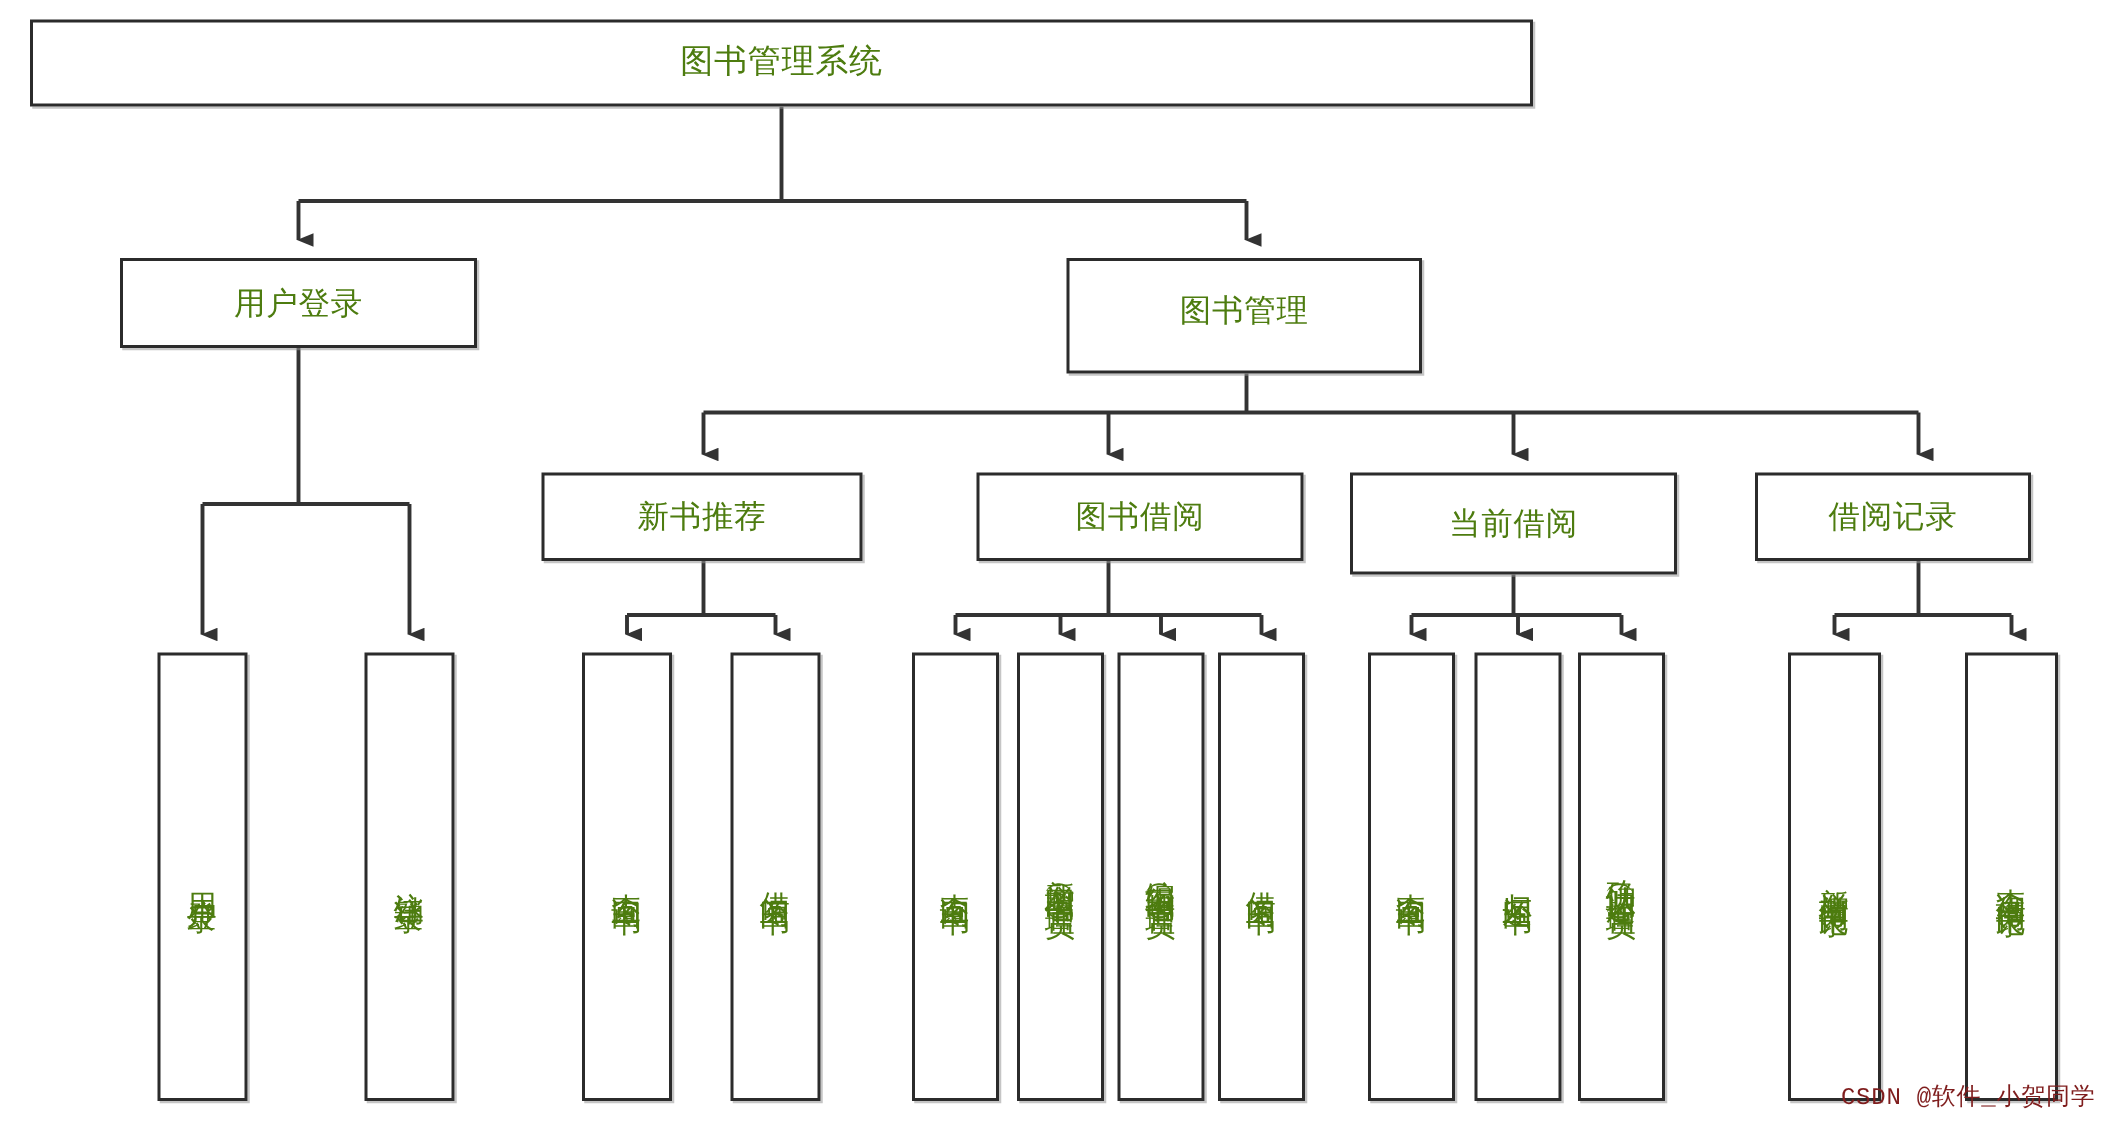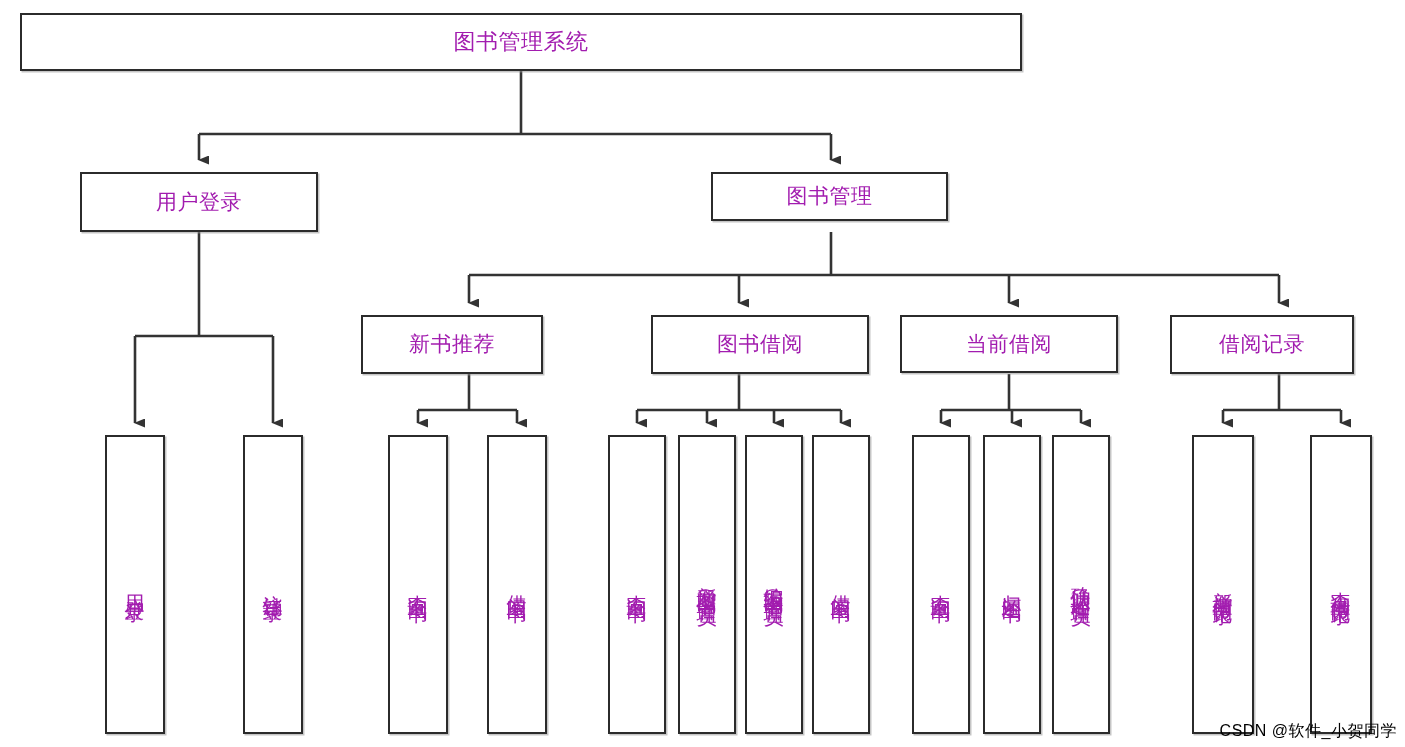--- a/index.html
+++ b/index.html
@@ -31,21 +31,21 @@
     position: absolute;
     box-sizing: border-box;
     background: #ffffff;
     border: 2px solid #2b2b2b;
     display: flex;
     align-items: center;
     justify-content: center;
     box-shadow: 1.5px 1.5px 0 0 rgba(150,150,150,0.55);
   }
   .node-label {
-    color: #a21caf;
+    color: #4d7c0f;
     line-height: 1.18;
     white-space: nowrap;
   }
   .node.horizontal .node-label {
     font-size: 21px;
     letter-spacing: 0.5px;
   }
   .node.root .node-label {
     font-size: 22px;
   }
@@ -59,24 +59,24 @@
     font-size: 20px;
     letter-spacing: 3px;
     line-height: 1;
     white-space: nowrap;
   }
   #watermark {
     position: absolute;
     right: 8px;
     bottom: 5px;
     font-size: 16px;
-    color: #000000;
+    color: #7f1d1d;
     letter-spacing: 0.5px;
     white-space: nowrap;
-    font-family: Liberation Sans, sans-serif;
+    font-family: Liberation Mono, monospace;
   }
 </style>
 </head>
 <body>
 
 <div id="diagram-root">
 
   <svg id="edge-layer" viewBox="0 0 1405 747" width="1405" height="747" xmlns="http://www.w3.org/2000/svg">
     <defs>
       <marker id="arrowhead" markerWidth="9" markerHeight="11" refX="4.5" refY="10" orient="auto" markerUnits="userSpaceOnUse">
@@ -128,32 +128,32 @@
   </svg>
 
   <div class="node root horizontal" id="node-root" style="left: 20px; top: 13px; width: 1002px; height: 58px;">
     <span class="node-label">图书管理系统</span>
   </div>
 
   <div id="level2-container">
       <div class="node horizontal" style="left: 80px; top: 172px; width: 238px; height: 60px;">
         <span class="node-label">用户登录</span>
       </div>
-      <div class="node horizontal" style="left: 711px; top: 172px; width: 237px; height: 49px;">
+      <div class="node horizontal" style="left: 711px; top: 172px; width: 237px; height: 77px; font-family: Liberation Mono, monospace;">
         <span class="node-label">图书管理</span>
       </div>
     </div>
   <div id="level3-container">
-      <div class="node horizontal" style="left: 361px; top: 315px; width: 182px; height: 59px;">
+      <div class="node horizontal" style="left: 361px; top: 315px; width: 214px; height: 59px;">
         <span class="node-label">新书推荐</span>
       </div>
       <div class="node horizontal" style="left: 651px; top: 315px; width: 218px; height: 59px;">
         <span class="node-label">图书借阅</span>
       </div>
-      <div class="node horizontal" style="left: 900px; top: 315px; width: 218px; height: 58px;">
+      <div class="node horizontal" style="left: 900px; top: 315px; width: 218px; height: 68px;">
         <span class="node-label">当前借阅</span>
       </div>
       <div class="node horizontal" style="left: 1170px; top: 315px; width: 184px; height: 59px;">
         <span class="node-label">借阅记录</span>
       </div>
     </div>
   <div id="leaf-container">
       <div class="node vertical" style="left: 105px; top: 435px; width: 60px; height: 299px;">
         <span class="node-label">用户登录</span>
       </div>

